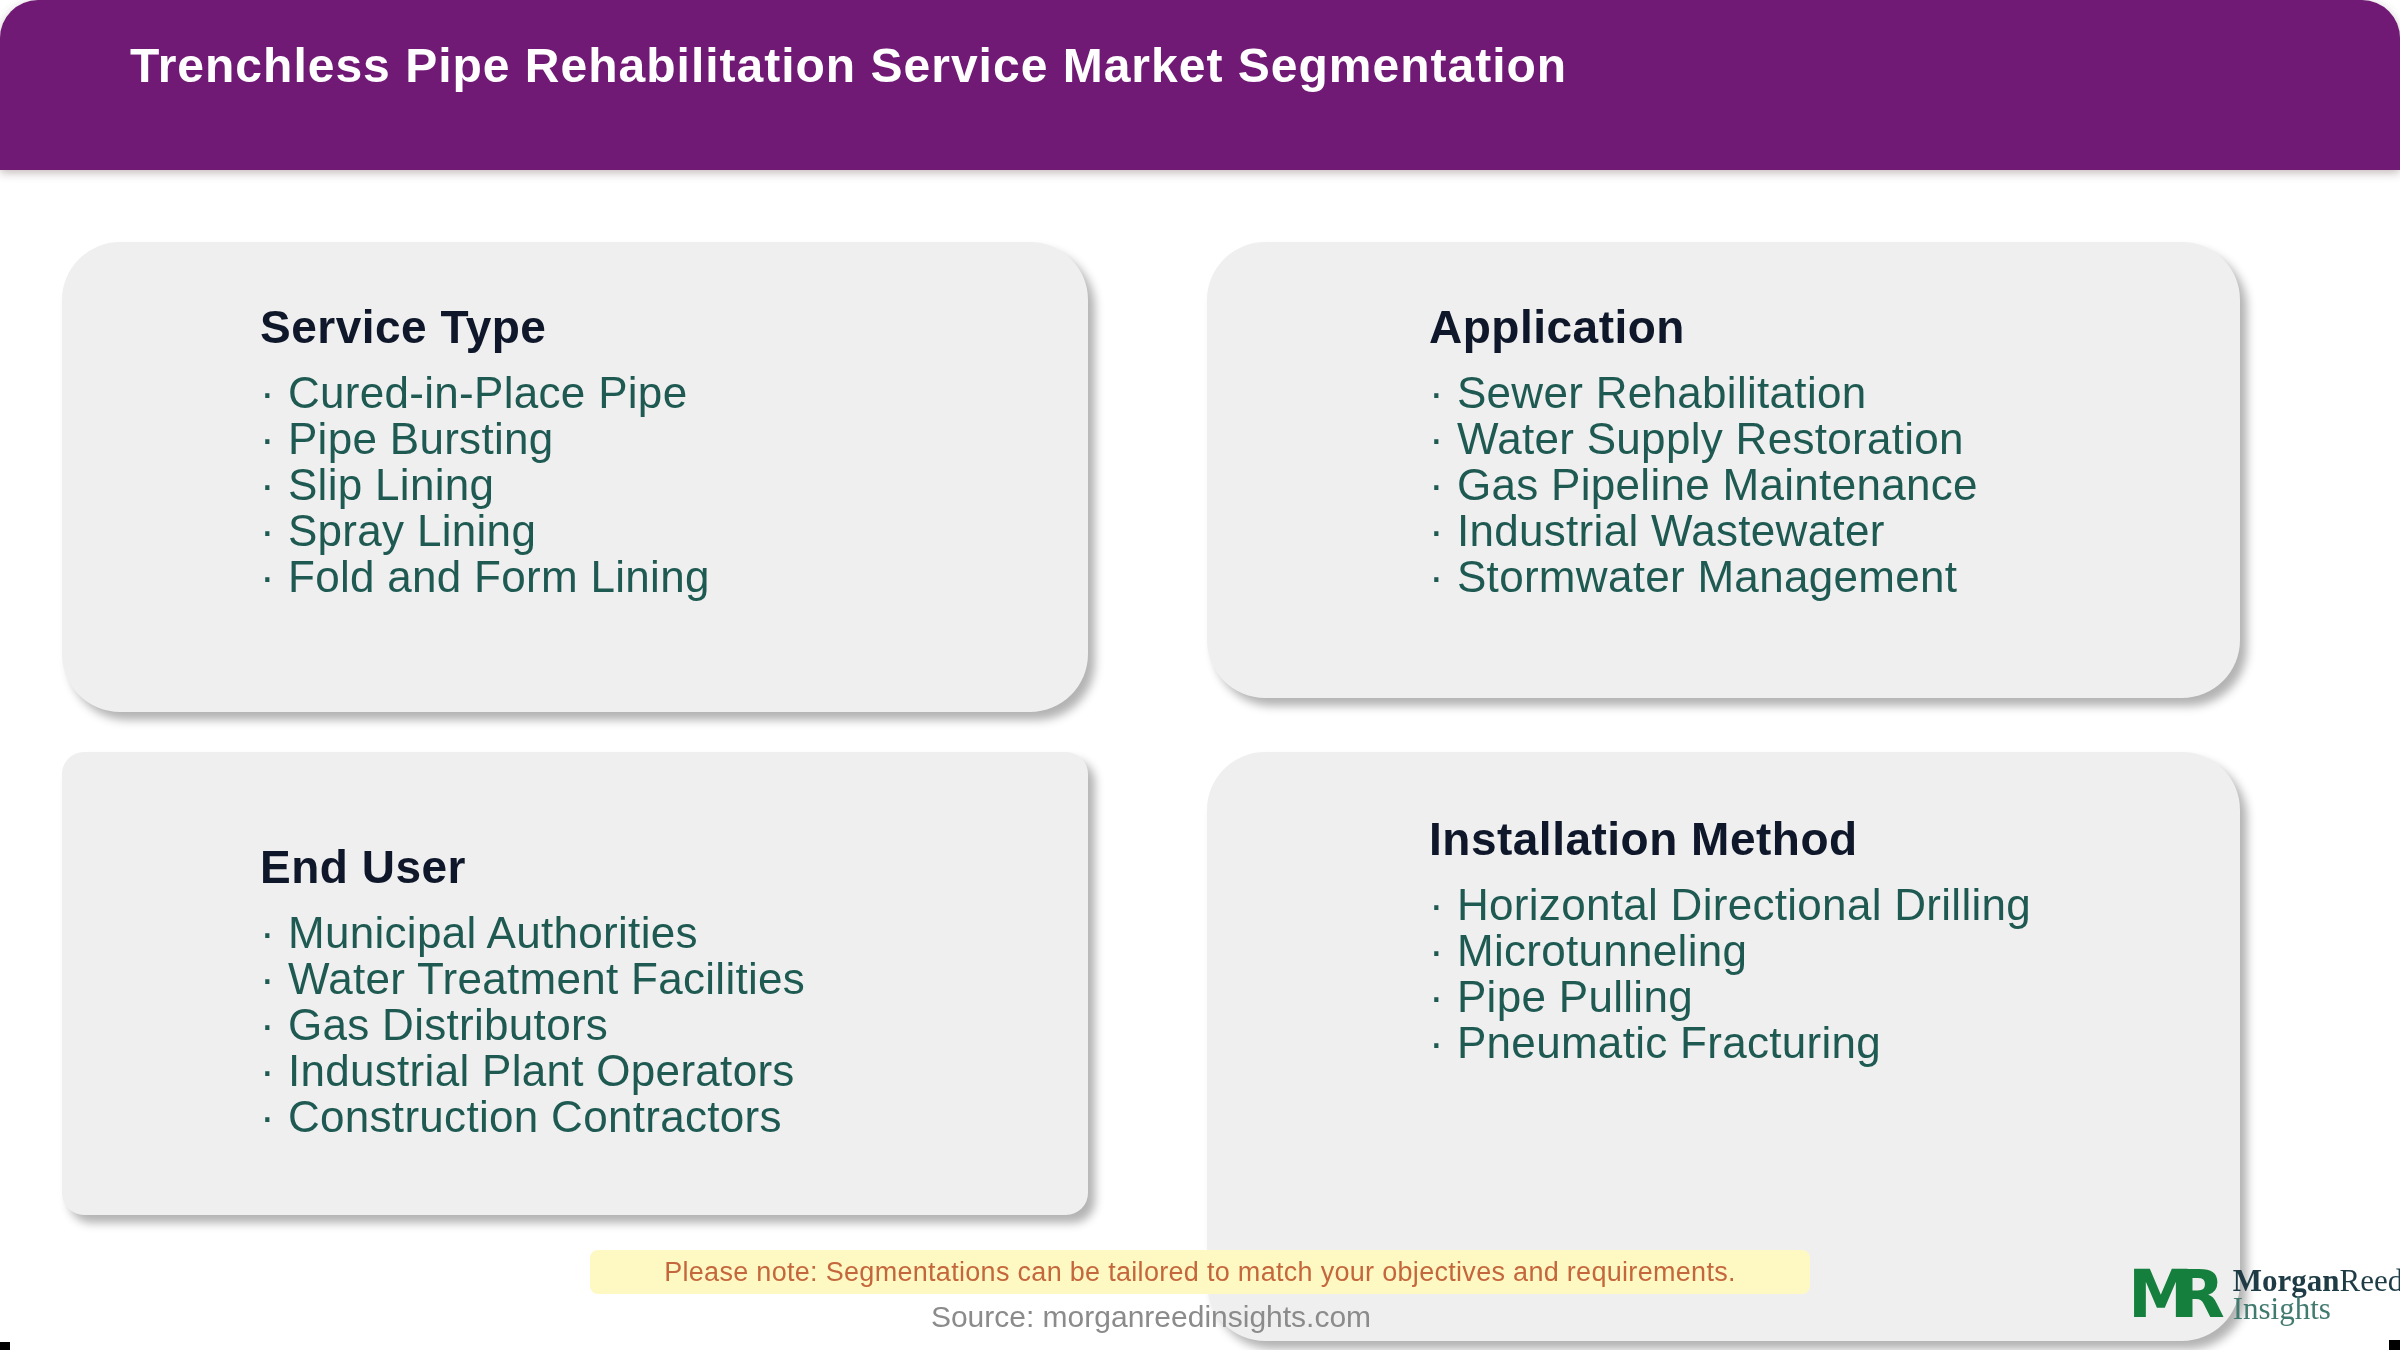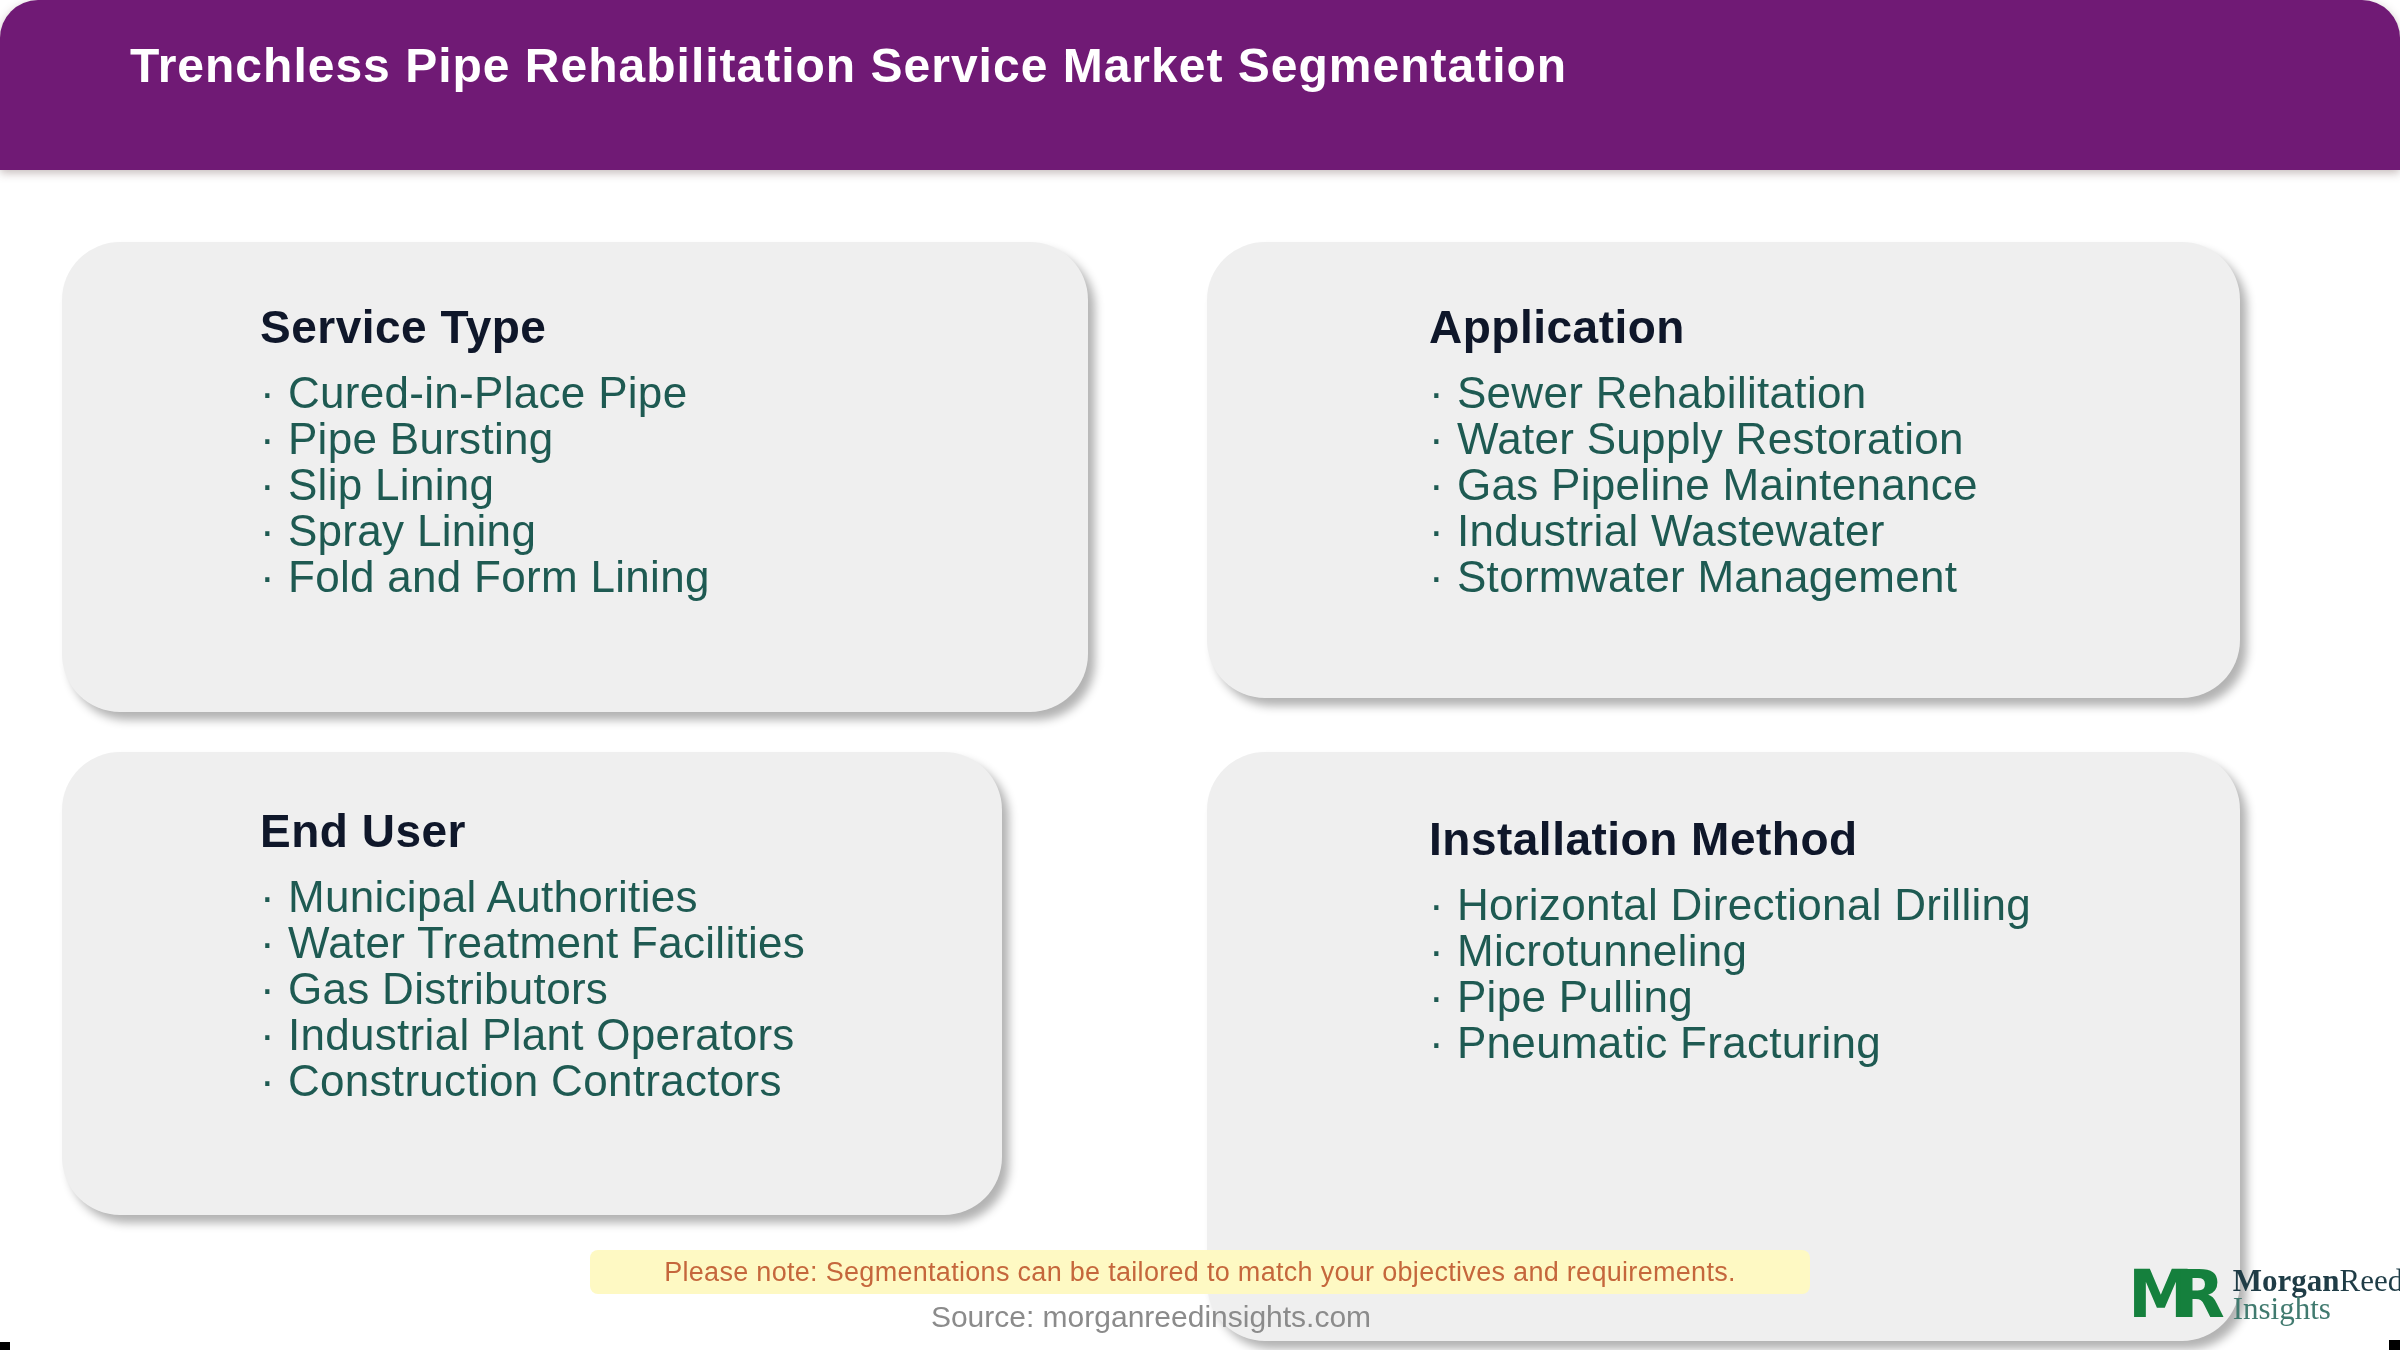--- a/index.html
+++ b/index.html
@@ -21,21 +21,21 @@
   }
 
   
   .card{
     position:absolute;background:#efefef;border-radius:58px;
     box-shadow:7px 8px 10px rgba(0,0,0,.30);
     box-sizing:border-box;
   }
   .card-a{left:62px;top:242px;width:1026px;height:470px;padding:58px 40px 0 198px;}
   .card-b{left:1207px;top:242px;width:1033px;height:456px;padding:58px 40px 0 222px;}
-  .card-c{left:62px;top:752px;width:940px;height:463px;padding:52px 40px 0 198px;}
+  .card-c{left:62px;top:752px;width:1026px;height:463px;padding:88px 40px 0 198px;border-radius:22px;}
   .card-d{left:1207px;top:752px;width:1033px;height:589px;padding:60px 40px 0 222px;}
   .card h2{
     margin:0 0 16px 0;font-size:46px;font-weight:700;
     color:#0f172a;letter-spacing:.5px;
   }
   .card ul{
     list-style:none;margin:0;padding:0;
     font-size:44px;line-height:46px;color:#1e5a52;letter-spacing:.3px;
   }
   .card li::before{content:"·";margin-right:13px;}

